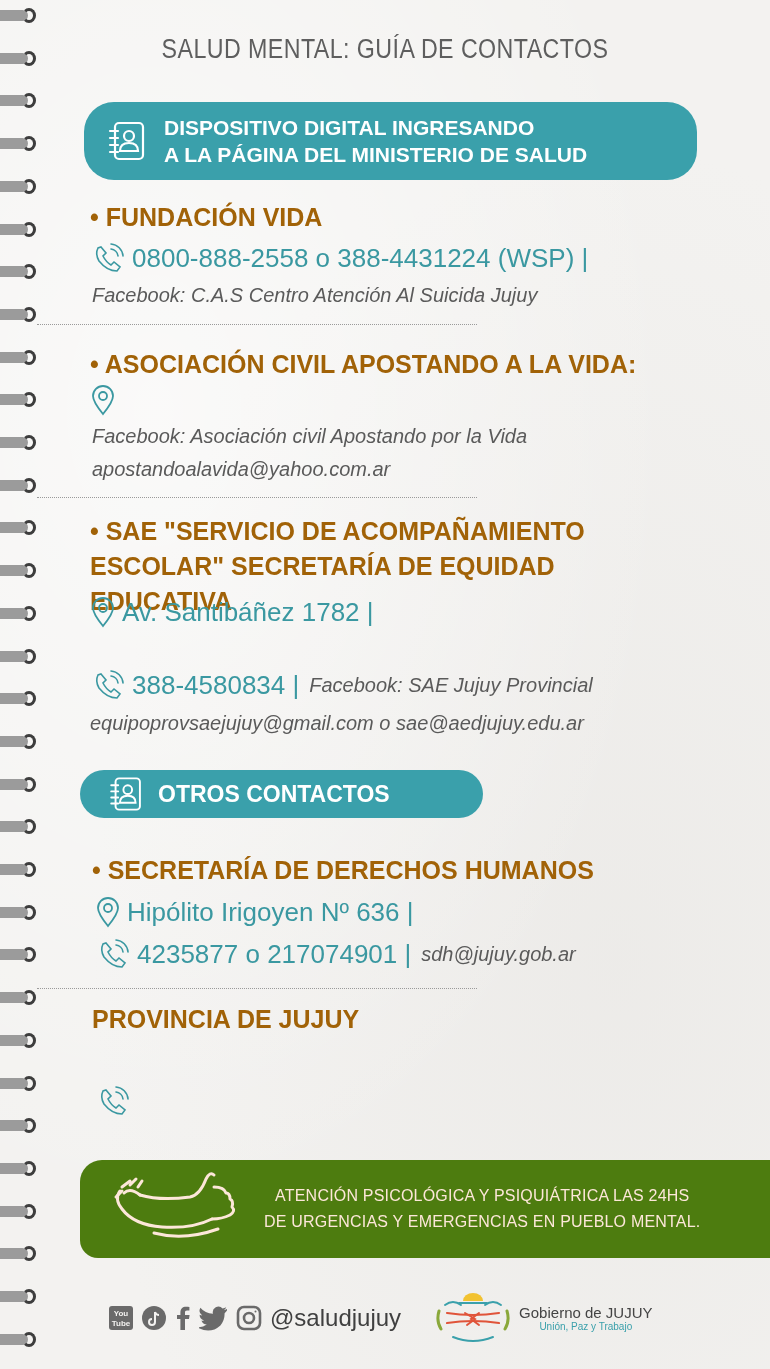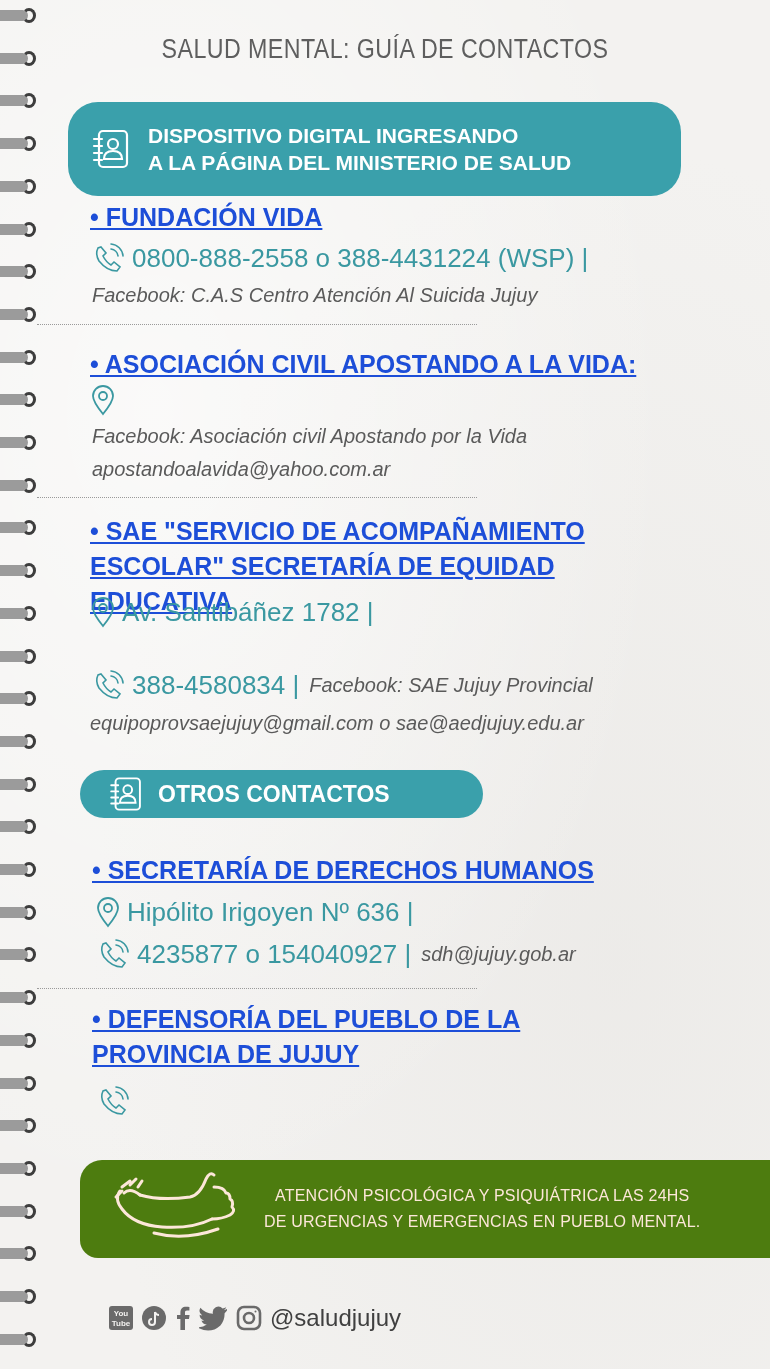--- a/index.html
+++ b/index.html
@@ -16,21 +16,21 @@
   .ring { position: absolute; left: 0; width: 34px; height: 14px; }
   .ring .bar { position: absolute; left: 0; top: 1px; width: 28px; height: 11px; background: #9b9b9b; border-radius: 0 6px 6px 0; }
   .ring .curl { position: absolute; left: 22px; top: -1px; width: 14px; height: 15px; border: 3px solid #3d3d3d; border-left-color: transparent; border-radius: 50%; }
 
   .title { position: absolute; left: 0; width: 770px; top: 34px; text-align: center; font-size: 27px; color: #5e5e5e; letter-spacing: 0.5px; transform: scaleX(0.86); font-family: "Liberation Sans", sans-serif; }
 
   .pill { position: absolute; background: #3aa0ab; border-radius: 30px; color: #fff; display: flex; align-items: center; }
   .pill .ic { width: 46px; height: 46px; margin-left: 20px; flex: none; }
   .pill .txt { font-weight: bold; margin-left: 14px; line-height: 27px; font-size: 21px; }
 
-  .heading { position: absolute; color: #1d4ed8; font-weight: bold; font-size: 25px; line-height: 35px; text-decoration: underline; }
+  .heading { position: absolute; color: #a16207; font-weight: bold; font-size: 25px; line-height: 35px; }
   .teal { position: absolute; color: #3a98a1; font-size: 26px; display: flex; align-items: center; white-space: nowrap; }
   .teal svg { margin-right: 6px; flex: none; }
   .gray { position: absolute; color: #5a5a5a; font-style: italic; font-size: 20px; white-space: nowrap; }
   .gray-inline { color: #5a5a5a; font-style: italic; font-size: 20px; margin-left: 10px; }
   .sep { position: absolute; left: 37px; width: 440px; border-top: 1.5px dotted #9a9a9a; height: 0; }
 
   .banner { position: absolute; left: 80px; top: 1160px; width: 717px; height: 98px; background: #4d7c0f; border-radius: 22px 14px 26px 18px; display: flex; align-items: center; text-align: center; }
   .banner .hands { margin-left: 30px; flex: none; }
   .banner .btxt { color: #fde7d9; font-size: 16px; line-height: 26px; margin-left: 14px; letter-spacing: 0.2px; }
 
@@ -171,21 +171,21 @@
       <div class="curl"></div>
     </div>
     <div class="ring" style="top: 1332.7px;">
       <div class="bar"></div>
       <div class="curl"></div>
     </div>
   </div>
 
 <div class="title">SALUD MENTAL: GUÍA DE CONTACTOS</div>
 
-<div class="pill" style="left:68px; top:102px; width:613px; height:94px;">
+<div class="pill" style="left:84px; top:102px; width:613px; height:78px;">
   <svg class="ic" viewBox="0 0 46 46" fill="none" stroke="#fff" stroke-width="2.2" stroke-linecap="round">
     <rect x="11" y="5" width="28" height="36" rx="4"></rect>
     <line x1="6" y1="13" x2="14" y2="13"></line>
       <line x1="6" y1="20" x2="14" y2="20"></line>
       <line x1="6" y1="27" x2="14" y2="27"></line>
       <line x1="6" y1="34" x2="14" y2="34"></line>
     <circle cx="25" cy="18" r="5"></circle>
     <path d="M16 33 q0 -8 9 -8 q9 0 9 8 z"></path>
   </svg>
   <div class="txt">
@@ -260,27 +260,26 @@
       <circle cx="13" cy="12" r="4"></circle>
     </svg>
   <span>Hipólito Irigoyen Nº 636 |</span>
 </div>
 <div class="teal" style="left:97px; top:937px;">
   <svg width="34" height="34" viewBox="0 0 34 34" fill="none" stroke="#3a98a1" stroke-width="1.6" stroke-linecap="round">
       <path d="M9 6 l5 6 -3 3 q3 6 8 9 l3 -3 6 5 -3 4 q-10 0 -18 -10 -4 -7 -1 -13z"></path>
       <path d="M19 8 a8 8 0 0 1 7 7"></path>
       <path d="M19 3 a13 13 0 0 1 12 12"></path>
     </svg>
-  <span>4235877 o 154040927 |</span>
+  <span>4235877 o 217074901 |</span>
   <span class="gray-inline">sdh@jujuy.gob.ar</span>
 </div>
 <div class="sep" style="top:988px;"></div>
 
 <div class="heading" style="left:92px; top:1002px;">
-  <div>• DEFENSORÍA DEL PUEBLO DE LA</div>
   <div>PROVINCIA DE JUJUY</div>
 </div>
 <div class="teal" style="left:97px; top:1084px;">
   <svg width="34" height="34" viewBox="0 0 34 34" fill="none" stroke="#3a98a1" stroke-width="1.6" stroke-linecap="round">
       <path d="M9 6 l5 6 -3 3 q3 6 8 9 l3 -3 6 5 -3 4 q-10 0 -18 -10 -4 -7 -1 -13z"></path>
       <path d="M19 8 a8 8 0 0 1 7 7"></path>
       <path d="M19 3 a13 13 0 0 1 12 12"></path>
     </svg>
 </div>
 
@@ -316,13 +315,27 @@
     <svg width="30" height="26" viewBox="0 0 30 26">
         <path d="M28 4 q-2 1 -3.2 1.2 q2 -1.4 2.4 -3 q-1.8 1 -3.6 1.4 a5.6 5.6 0 0 0 -9.6 5.2 q-8 -0.4 -12.6 -6 q-2.6 4.6 1.8 7.6 q-1.4 0 -2.6 -0.6 q0 4.2 4.4 5.6 q-1.4 0.4 -2.6 0.2 q1.4 3.8 5.4 4 q-4.4 3.2 -9.8 2.6 q13 7.6 23.4 -1.8 q4.4 -5 4.2 -12.2 q1.6 -1.2 2.4 -2.6z" fill="#6a6a6a"></path>
       </svg>
     <svg width="26" height="26" viewBox="0 0 26 26" fill="none" stroke="#6a6a6a" stroke-width="2.6">
         <rect x="2" y="2" width="22" height="22" rx="6"></rect>
         <circle cx="13" cy="13" r="5"></circle>
         <circle cx="19.5" cy="6.5" r="1" fill="#6a6a6a" stroke="none"></circle>
       </svg>
   </div>
   <div class="handle">@saludjujuy</div>
+  <div class="logo">
+    <svg width="84" height="62" viewBox="0 0 84 62" fill="none" stroke-linecap="round">
+      <path d="M32 14 a10 8 0 0 1 20 0z" fill="#f2c230"></path>
+      <path d="M14 18 q8 -6 16 0 M54 18 q8 -6 16 0 M28 16 h28" stroke="#3aa0ab" stroke-width="2"></path>
+      <path d="M16 26 q26 4 52 0 M16 36 q26 -4 52 0" stroke="#e0543a" stroke-width="2.2"></path>
+      <path d="M34 26 l10 6 -8 6 M48 38 l-8 -6 8 -6" stroke="#e0543a" stroke-width="2"></path>
+      <path d="M8 24 q-3 10 2 18 M76 24 q3 10 -2 18" stroke="#8aa83a" stroke-width="3"></path>
+      <path d="M22 50 q20 8 40 0" stroke="#3aa0ab" stroke-width="2"></path>
+    </svg>
+    <div class="logo-text">
+      <div class="l1">Gobierno de JUJUY</div>
+      <div class="l2">Unión, Paz y Trabajo</div>
+    </div>
+  </div>
 </div>
 
 </body></html>

